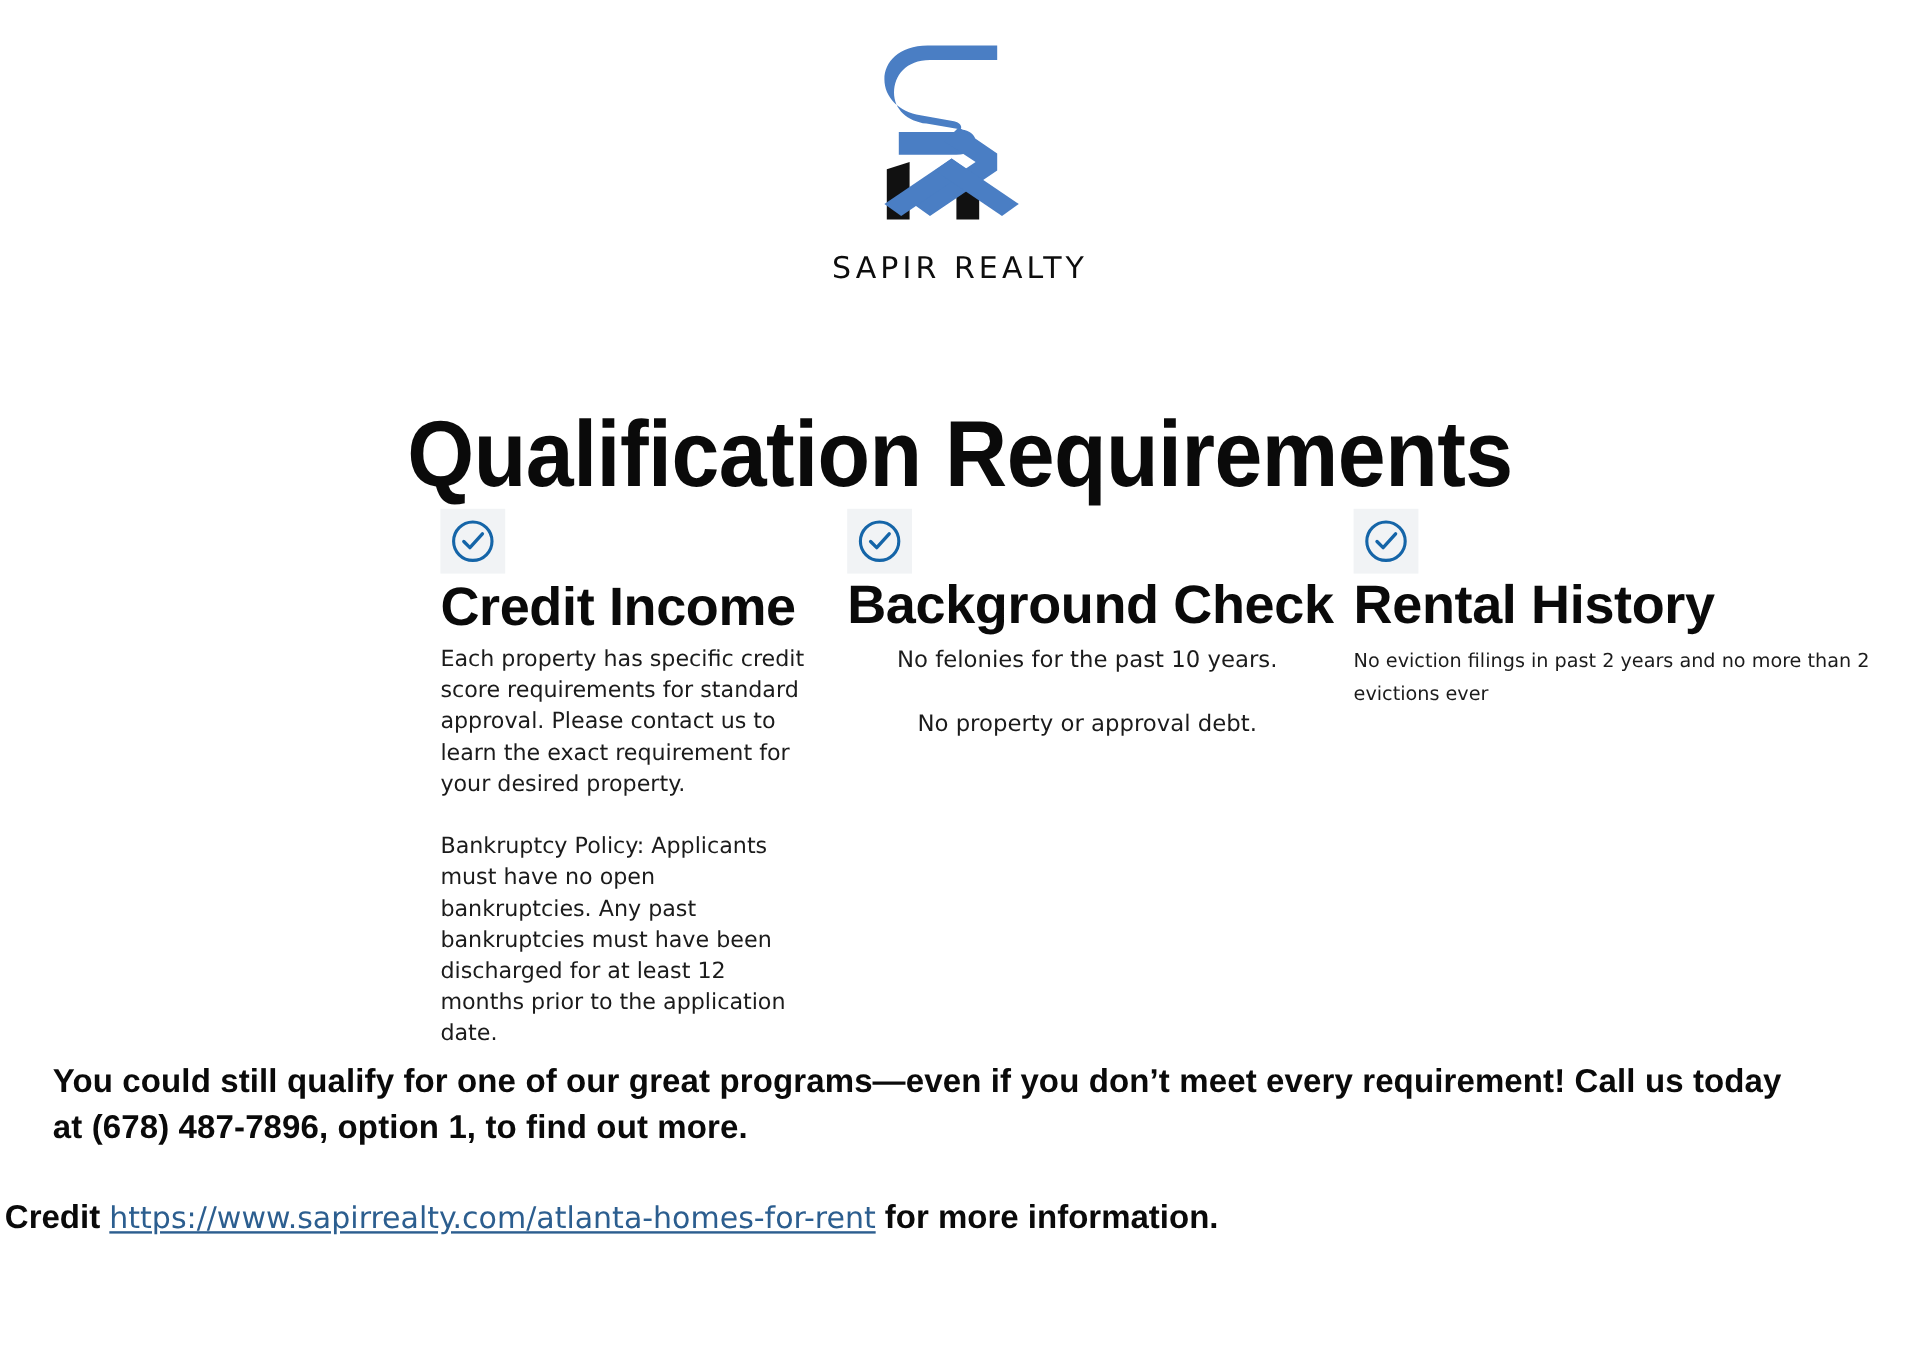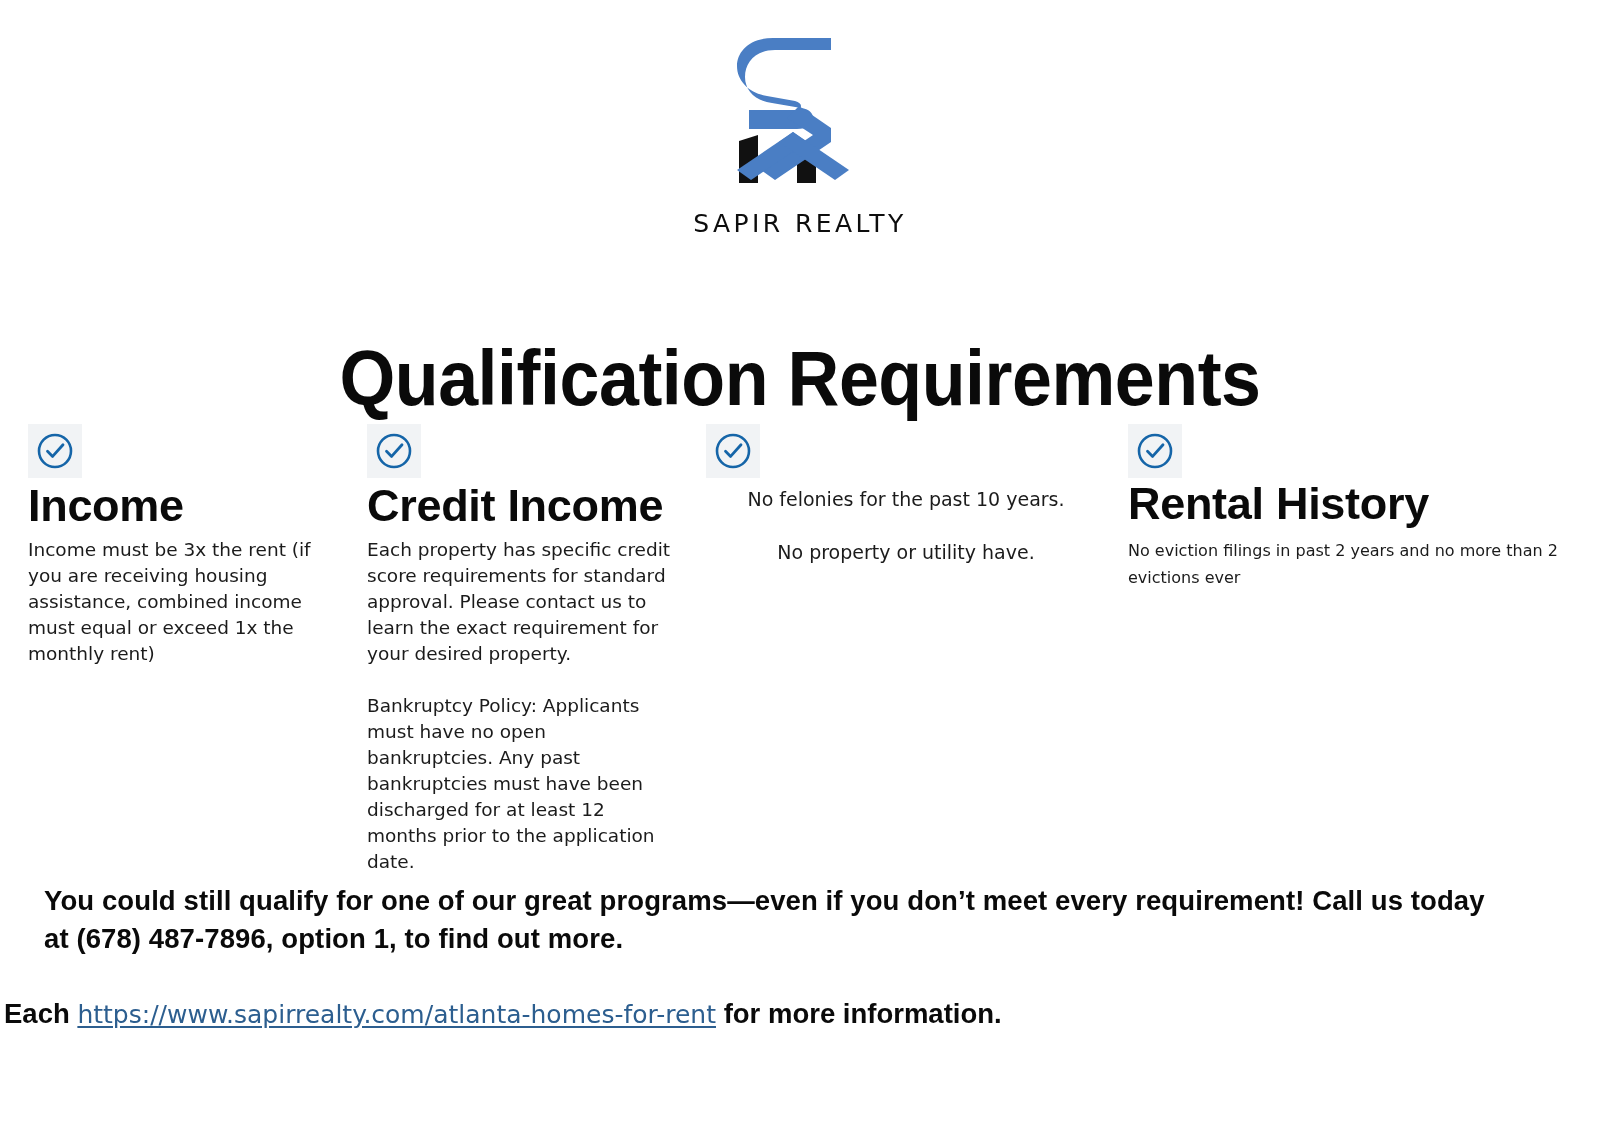--- a/index.html
+++ b/index.html
@@ -165,32 +165,20 @@
     <path d="M6,150 L62,112 L76,122 L20,160 Z" transform="translate(6,-8)" fill="#4A7EC4"></path>
     <path d="M62,112 L118,150 L104,160 L48,122 Z" transform="translate(6,-8)" fill="#4A7EC4"></path>
   </svg>
   <div id="logo-wordmark">SAPIR REALTY</div>
 </div>
 
 <h1 id="page-title">Qualification Requirements</h1>
 
 <div id="columns">
 
-  <div class="req-col c0">
-    <div class="icon-box">
-      <svg width="40" height="40" viewBox="0 0 40 40" xmlns="http://www.w3.org/2000/svg" aria-hidden="true">
-        <circle cx="20" cy="20" r="16" fill="none" stroke="#1565A8" stroke-width="2.6"></circle>
-        <path d="M12.5 20.3 L17.6 25.4 L28 13.8" fill="none" stroke="#1565A8" stroke-width="2.8" stroke-linecap="round" stroke-linejoin="round"></path>
-      </svg>
-    </div>
-    <div class="req-title">Income</div>
-    <div class="req-body">
-      <p>Income must be 3x the rent (if you are receiving housing assistance, combined income must equal or exceed 1x the monthly rent)</p>
-    </div>
-  </div>
 
   <div class="req-col c1">
     <div class="icon-box">
       <svg width="40" height="40" viewBox="0 0 40 40" xmlns="http://www.w3.org/2000/svg" aria-hidden="true">
         <circle cx="20" cy="20" r="16" fill="none" stroke="#1565A8" stroke-width="2.6"></circle>
         <path d="M12.5 20.3 L17.6 25.4 L28 13.8" fill="none" stroke="#1565A8" stroke-width="2.8" stroke-linecap="round" stroke-linejoin="round"></path>
       </svg>
     </div>
     <div class="req-title">Credit Income</div>
     <div class="req-body">
@@ -199,36 +187,37 @@
     </div>
   </div>
 
   <div class="req-col c2">
     <div class="icon-box">
       <svg width="40" height="40" viewBox="0 0 40 40" xmlns="http://www.w3.org/2000/svg" aria-hidden="true">
         <circle cx="20" cy="20" r="16" fill="none" stroke="#1565A8" stroke-width="2.6"></circle>
         <path d="M12.5 20.3 L17.6 25.4 L28 13.8" fill="none" stroke="#1565A8" stroke-width="2.8" stroke-linecap="round" stroke-linejoin="round"></path>
       </svg>
     </div>
+    <div class="req-title">Background Check</div>
     <div class="req-body">
       <p>No felonies for the past 10 years.</p>
-      <p>No property or utility have.</p>
+      <p>No property or approval debt.</p>
     </div>
   </div>
 
   <div class="req-col c3">
     <div class="icon-box">
       <svg width="40" height="40" viewBox="0 0 40 40" xmlns="http://www.w3.org/2000/svg" aria-hidden="true">
         <circle cx="20" cy="20" r="16" fill="none" stroke="#1565A8" stroke-width="2.6"></circle>
         <path d="M12.5 20.3 L17.6 25.4 L28 13.8" fill="none" stroke="#1565A8" stroke-width="2.8" stroke-linecap="round" stroke-linejoin="round"></path>
       </svg>
     </div>
     <div class="req-title">Rental History</div>
     <div class="req-body">
       <p>No eviction filings in past 2 years and no more than 2 evictions ever</p>
     </div>
   </div>
 
 </div>
 
 <div id="callout">You could still qualify for one of our great programs—even if you don’t meet every requirement! Call us today at (678) 487-7896, option 1, to find out more.</div>
 
-<div id="footer-line"><span>Each </span><a id="footer-url" href="#">https://www.sapirrealty.com/atlanta-homes-for-rent</a><span> for more information.</span></div>
+<div id="footer-line"><span>Credit </span><a id="footer-url" href="#">https://www.sapirrealty.com/atlanta-homes-for-rent</a><span> for more information.</span></div>
 
 </body></html>

